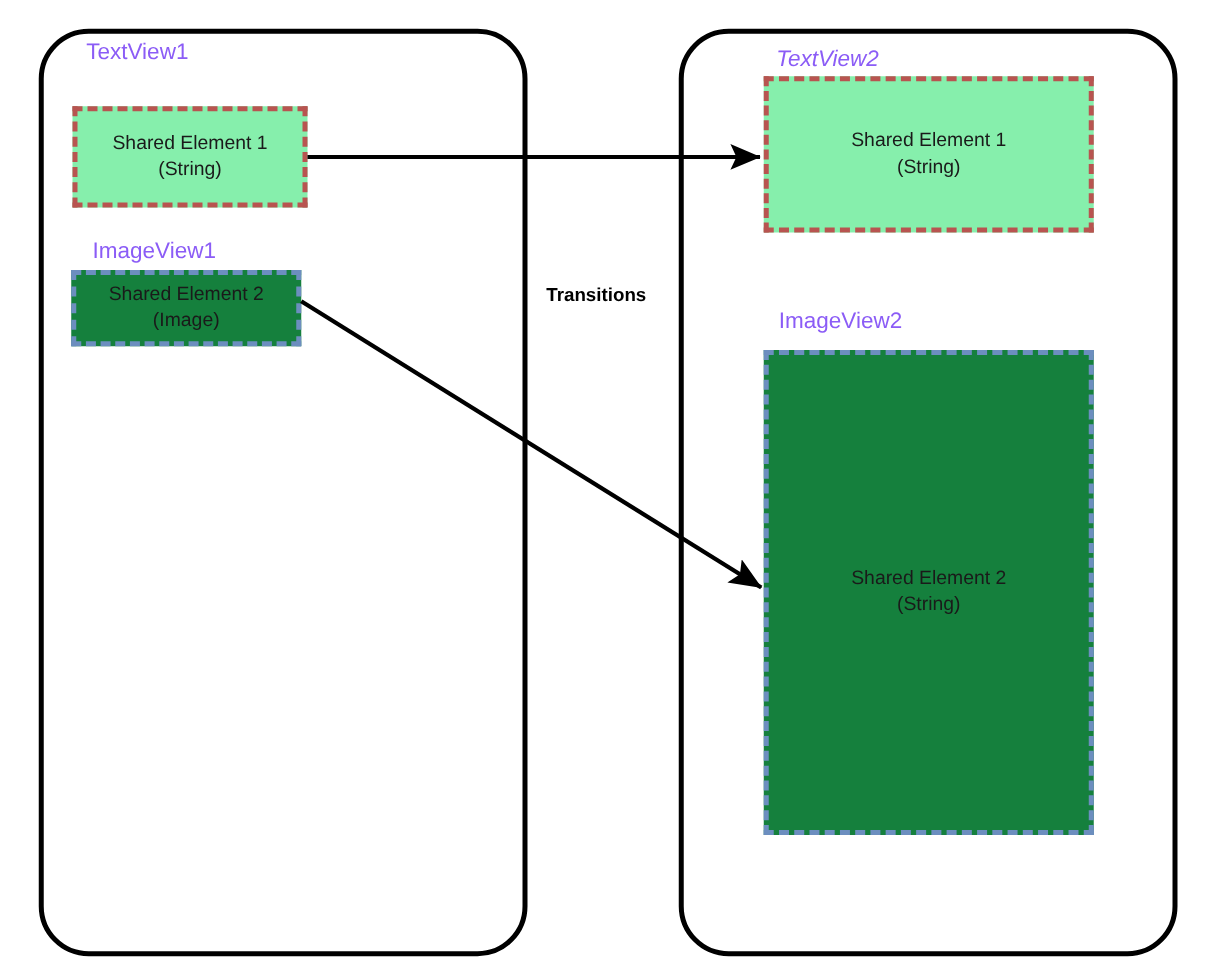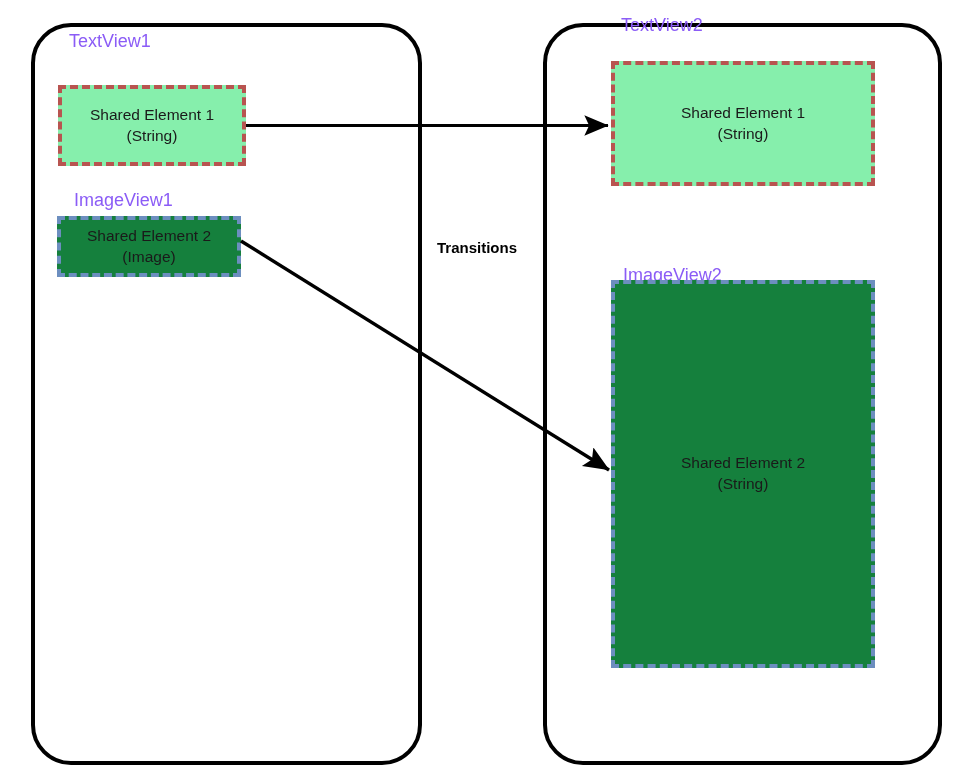--- a/index.html
+++ b/index.html
@@ -61,33 +61,32 @@
 
   
   .caption {
     position: absolute;
     font-size: 18px;
     color: #8b5cf6;
     white-space: nowrap;
   }
   #cap-tv1 { left: 69px;  top: 31px; }
   #cap-iv1 { left: 74px;  top: 190px; }
-  #cap-tv2 { left: 621px; top: 15px; }
-  #cap-iv2 { left: 623px; top: 246px; margin-top: 19px; }
+  #cap-tv2 { left: 621px; top: 37px; font-style: italic; }
+  #cap-iv2 { left: 623px; top: 246px; }
 
   
   #transitions-label {
     position: absolute;
     left: 437px;
     top: 228px;
     font-size: 15px;
     font-weight: bold;
     color: #000000;
     white-space: nowrap;
-    margin-top: 11px;
   }
 
   
   #arrows {
     position: absolute;
     left: 0;
     top: 0;
     width: 976px;
     height: 783px;
     pointer-events: none;

